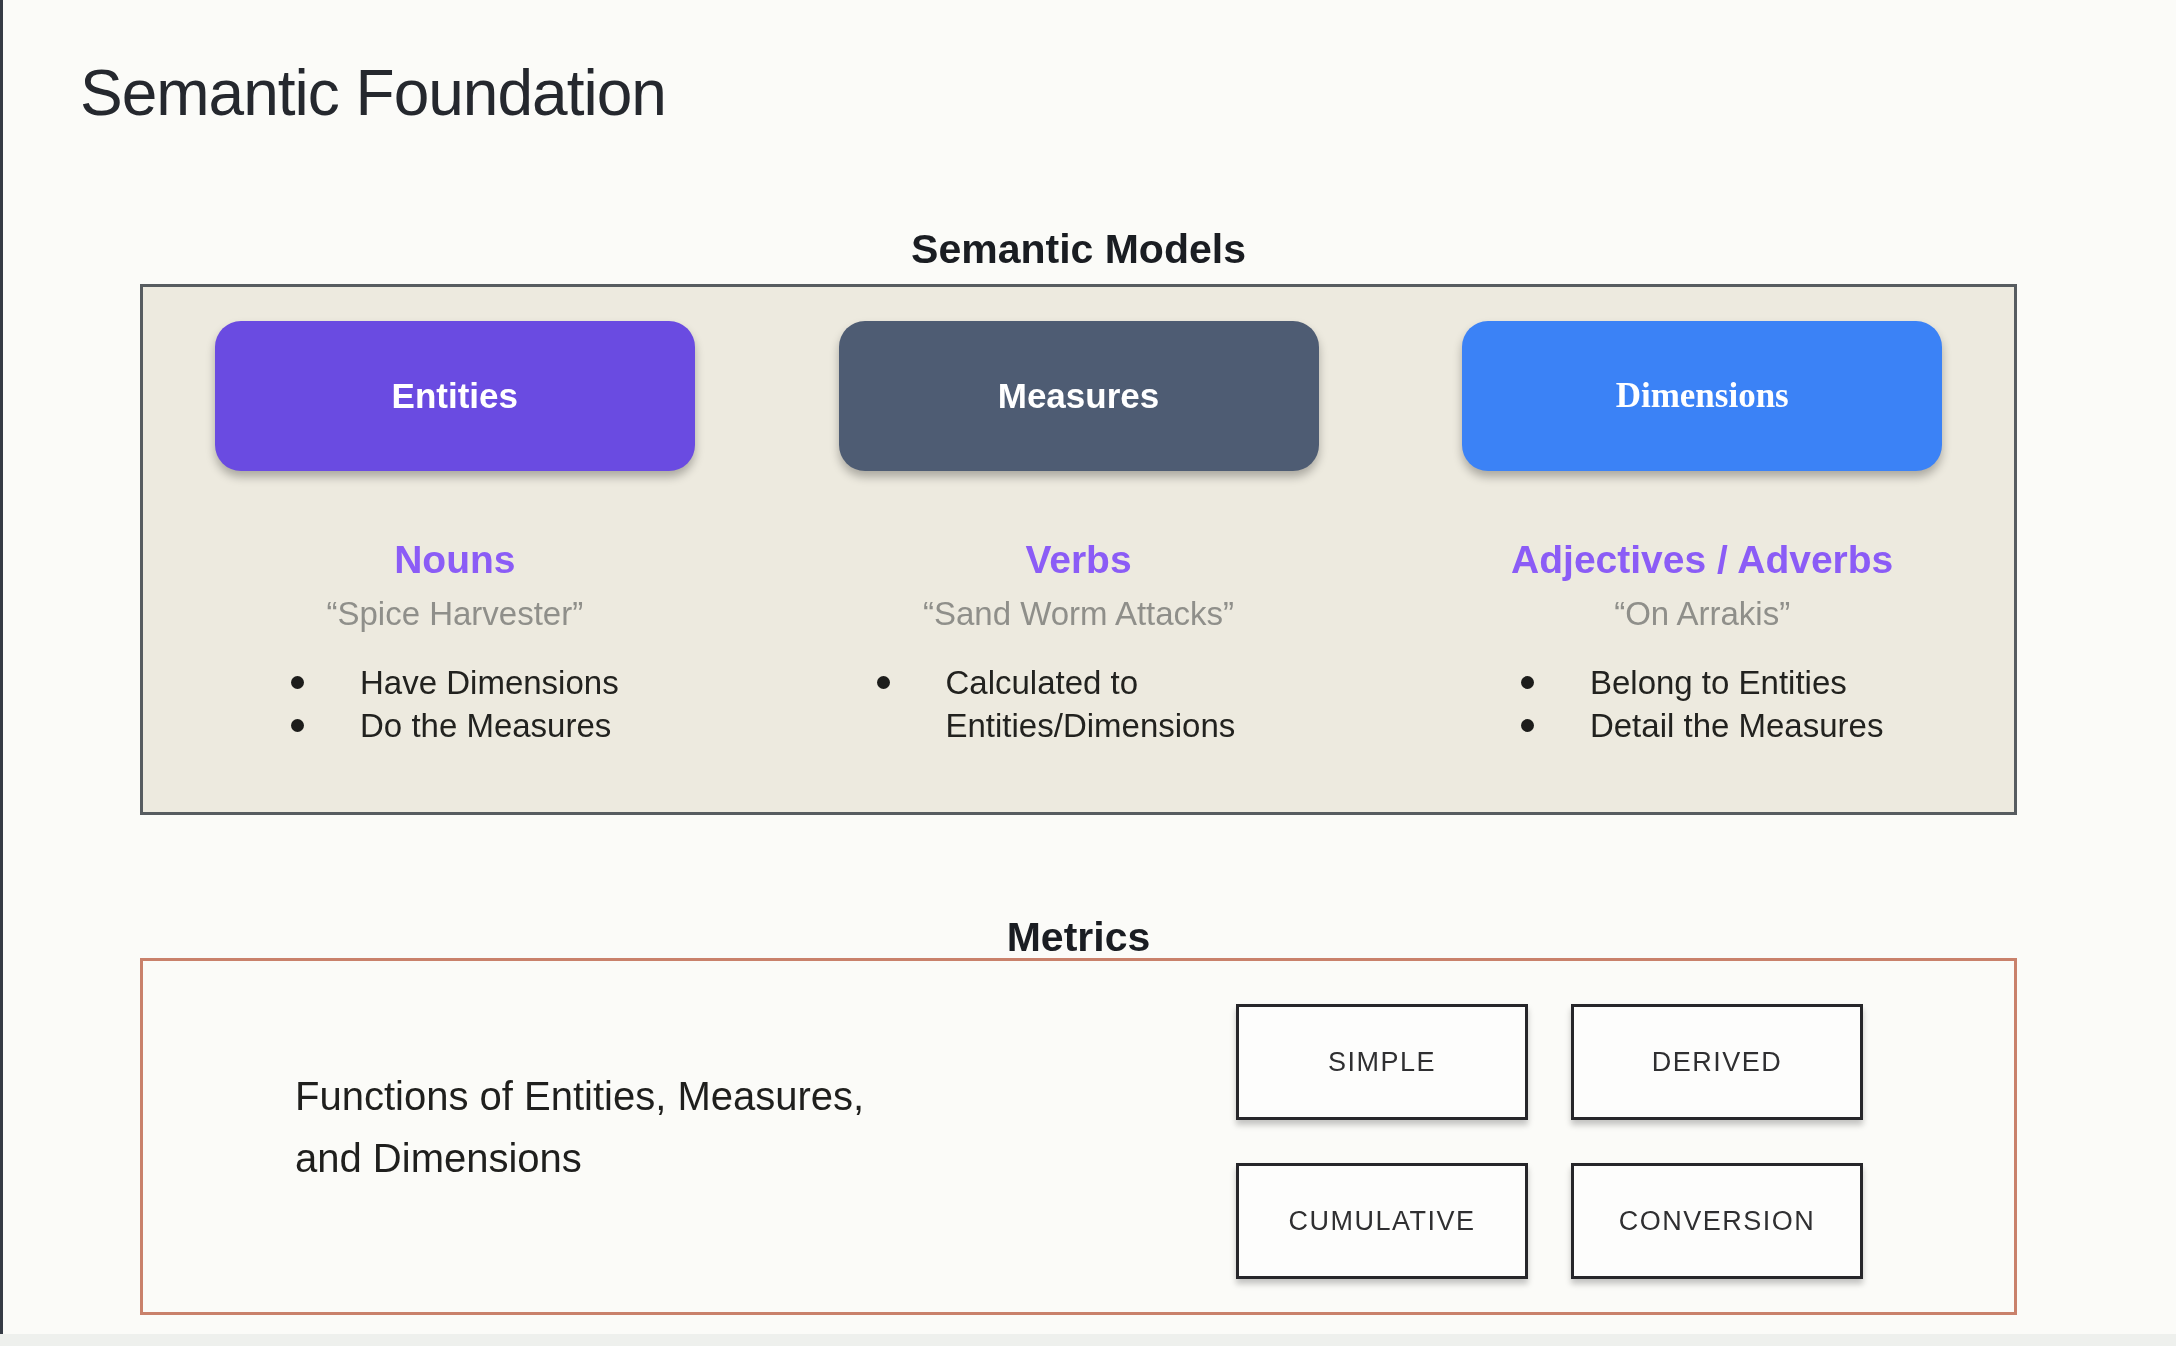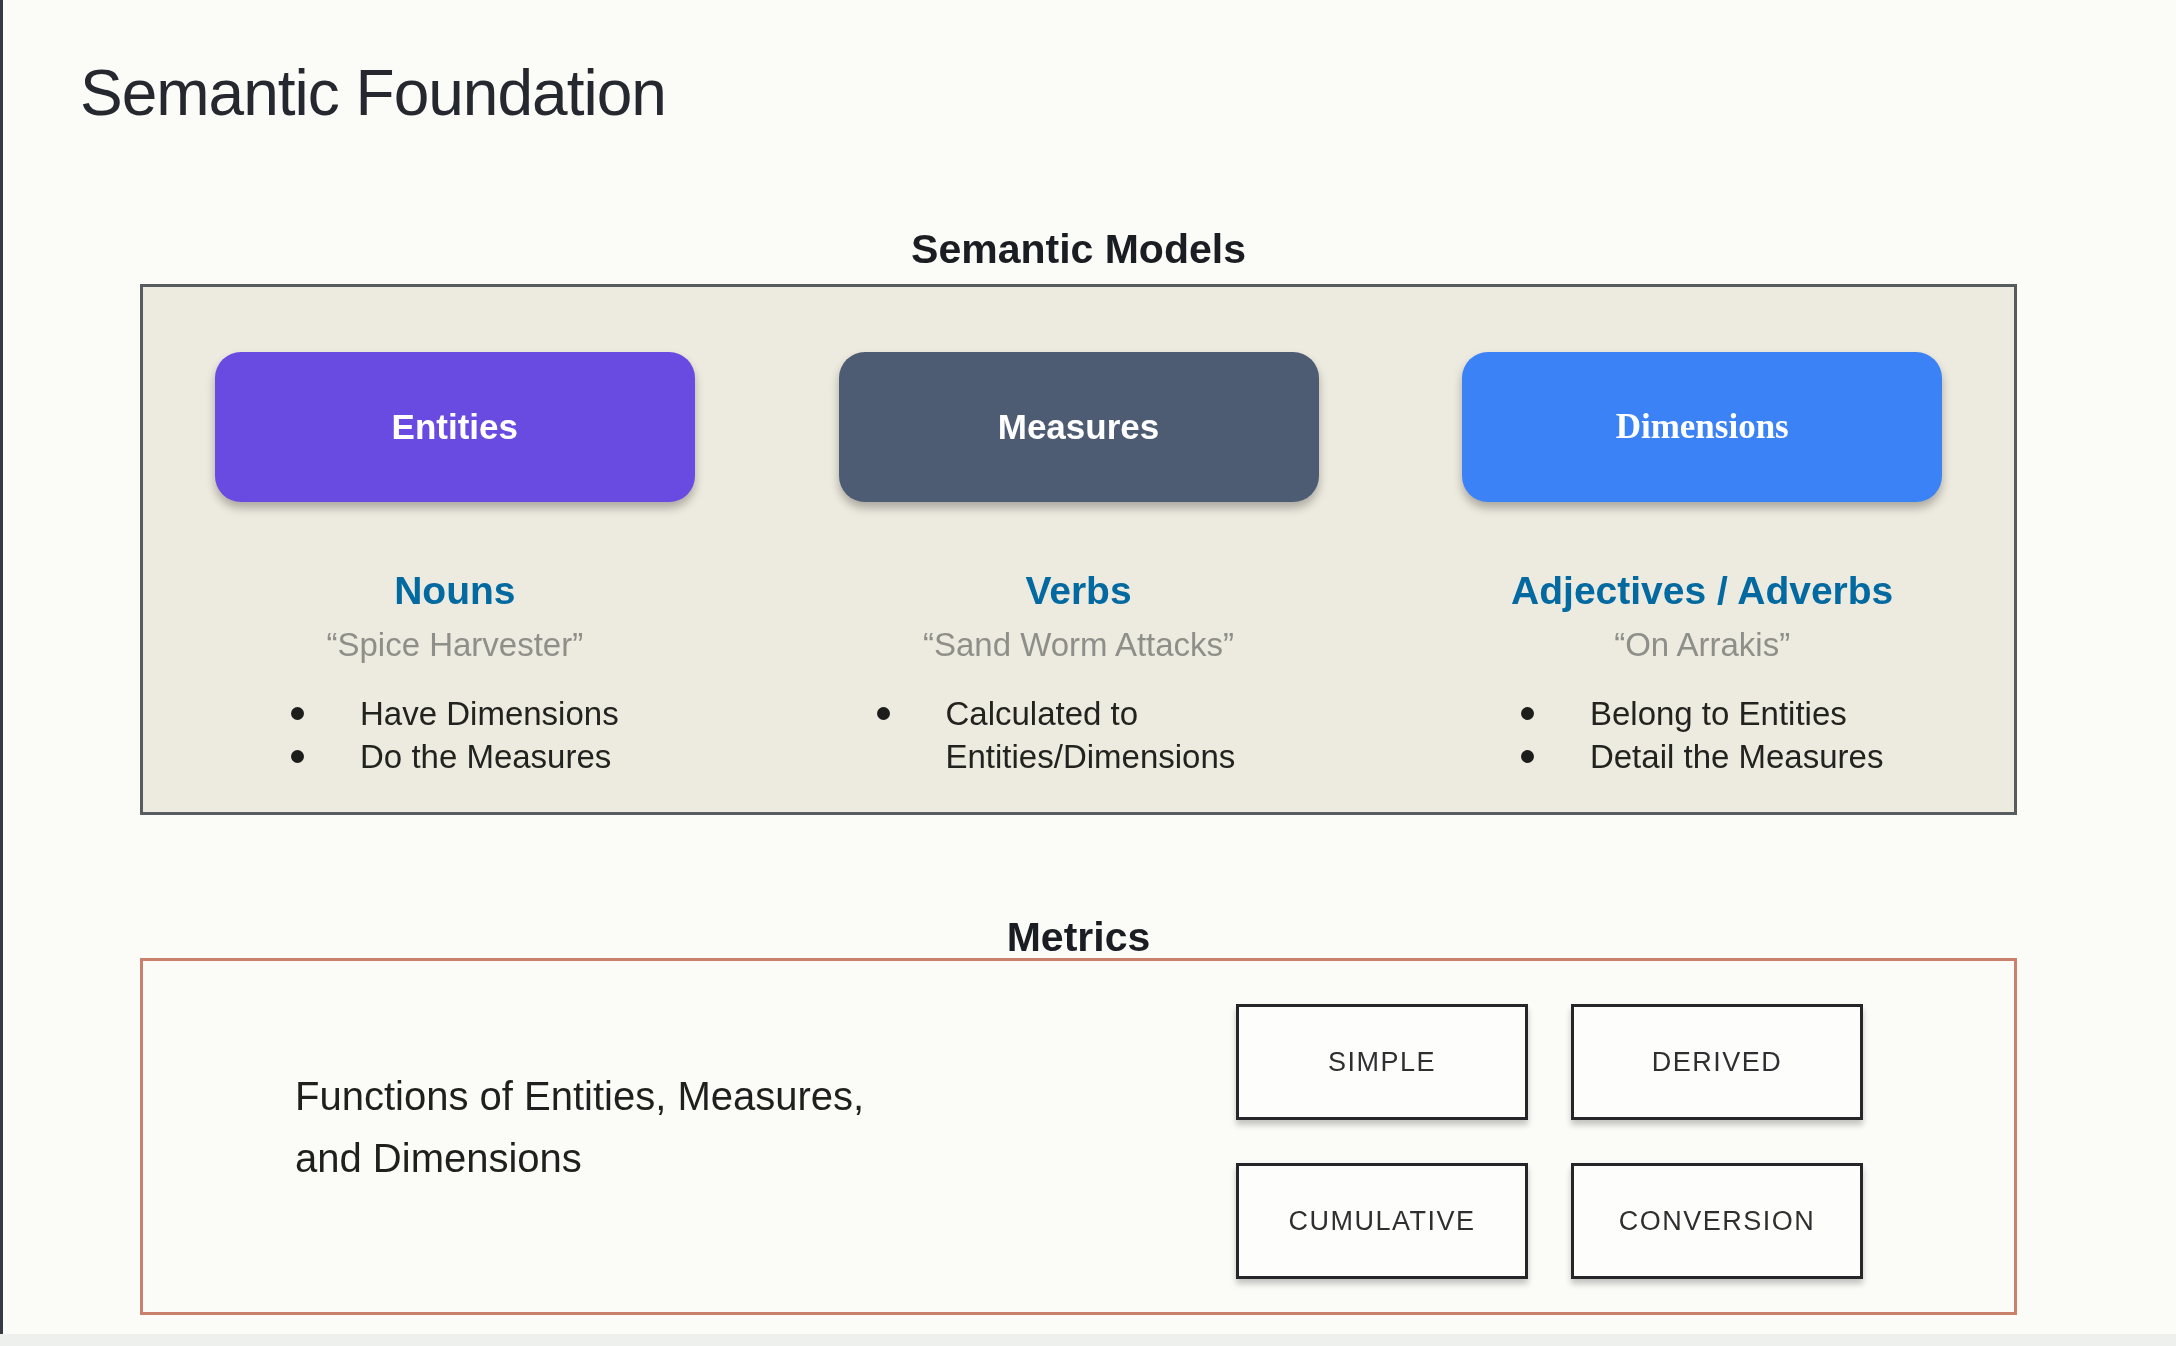--- a/index.html
+++ b/index.html
@@ -22,32 +22,32 @@
   }
   .sm-heading-pos { top:226px; }
   .metrics-heading-pos { top:914px; }
 
   
   .sm-panel {
     position:absolute; left:140px; top:284px; width:1877px; height:531px;
     background:#edeadf; border:3px solid #575c60; box-sizing:border-box;
     display:flex;
   }
-  .sm-col { flex:1; display:flex; flex-direction:column; align-items:center; padding-top:65px; text-align:center; }
+  .sm-col { flex:1; display:flex; flex-direction:column; align-items:center; padding-top:34px; text-align:center; }
   .model-button {
     width:480px; height:150px; border-radius:26px;
     display:flex; align-items:center; justify-content:center;
     color:#ffffff; font-weight:700; font-size:35px;
     box-shadow:0 6px 10px rgba(0,0,0,0.28);
   }
   .btn-entities   { background:#6a4be1; }
   .btn-measures   { background:#4e5c73; }
   .btn-dimensions { background:#3b82f6;font-family:Liberation Serif, serif; }
 
-  .pos-header { margin-top:68px; font-size:39px; font-weight:700; color:#0369a1; line-height:1.1; }
+  .pos-header { margin-top:68px; font-size:39px; font-weight:700; color:#8b5cf6; line-height:1.1; }
   .pos-quote  { margin-top:13px; font-size:33px; color:#8f8f8a; }
   .bullets { margin-top:28px; display:inline-block; text-align:left; }
   .bullet-row { display:flex; align-items:flex-start; }
   .bullet-dot {
     flex:0 0 auto; width:13px; height:13px; border-radius:50%;
     background:#1d1d1b; margin-top:15px;
   }
   .bullet-text { margin-left:56px; font-size:33px; color:#22221f; line-height:1.32; }
   .bullet-text.wrap-narrow { max-width:335px; }
 

